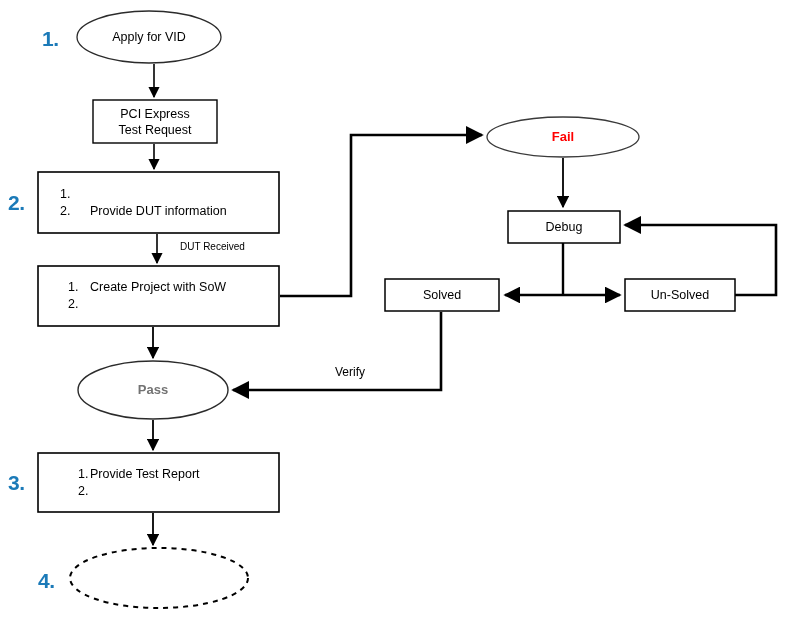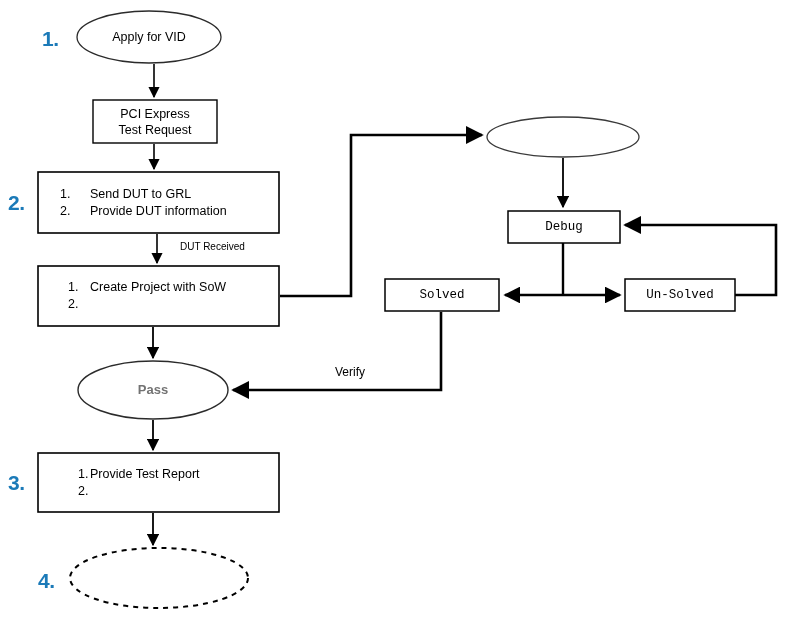--- a/index.html
+++ b/index.html
@@ -62,21 +62,20 @@
   .list-idx{width:52px;padding-left:22px;box-sizing:border-box;}
   .list-txt{flex:1;}
   .plain-box-label{
     position:absolute;
     display:flex;
     align-items:center;
     justify-content:center;
     font-size:12.5px;
     color:#000;
     text-align:center;
-    font-family:Liberation Mono, monospace;
   }
 </style>
 </head>
 <body>
 
 <div id="canvas">
 
   <svg id="flow" viewBox="0 0 785 624" xmlns="http://www.w3.org/2000/svg">
     <defs>
       <marker id="arrow" viewBox="0 0 10 10" refX="9" refY="5" markerWidth="7" markerHeight="7" orient="auto-start-reverse">
@@ -144,38 +143,38 @@
   <div class="node-text" style="left:93px; top:100px; width:124px; height:43px; flex-direction:column;">
     <span>PCI Express</span>
     <span>Test Request</span>
   </div>
 
   <div class="node-text" style="left:77px; top:11px; width:144px; height:52px;">Apply for VID</div>
 
   <div class="list-box" style="left:38px; top:172px; width:241px; height:61px;">
     <div class="list-row">
       <span class="list-idx">1.</span>
-      <span class="list-txt">Send DUT to GRL</span>
     </div>
     <div class="list-row">
       <span class="list-idx">2.</span>
       <span class="list-txt">Provide DUT information</span>
     </div>
   </div>
 
   <div class="list-box" style="left:38px; top:266px; width:241px; height:60px;">
     <div class="list-row">
       <span class="list-idx" style="padding-left:30px;">1.</span>
       <span class="list-txt">Create Project with SoW</span>
     </div>
     <div class="list-row">
       <span class="list-idx" style="padding-left:30px;">2.</span>
     </div>
   </div>
 
+  <div class="node-text oval-label fail-label" style="left:487px; top:117px; width:152px; height:40px;">Fail</div>
 
   <div class="plain-box-label" style="left:508px; top:211px; width:112px; height:32px;">Debug</div>
 
   <div class="plain-box-label" style="left:385px; top:279px; width:114px; height:32px;text-align:right;">Solved</div>
 
   <div class="plain-box-label" style="left:625px; top:279px; width:110px; height:32px;">Un-Solved</div>
 
   <div class="node-text oval-label pass-label" style="left:78px; top:361px; width:150px; height:58px;">Pass</div>
 
   <div class="list-box" style="left:38px; top:453px; width:241px; height:59px;">

